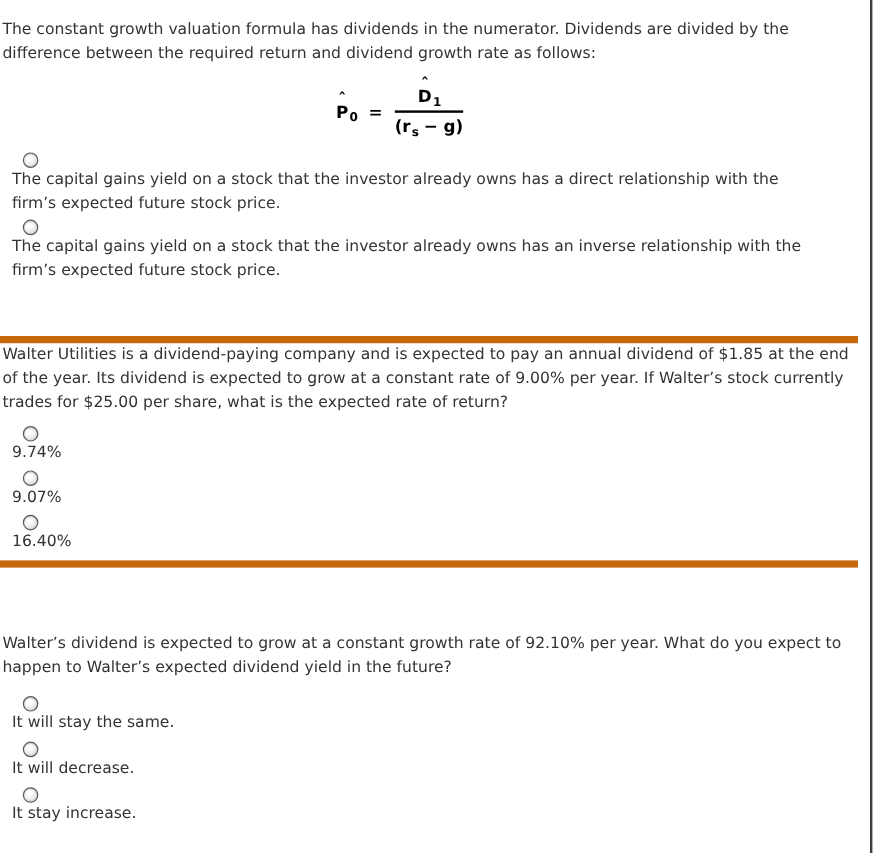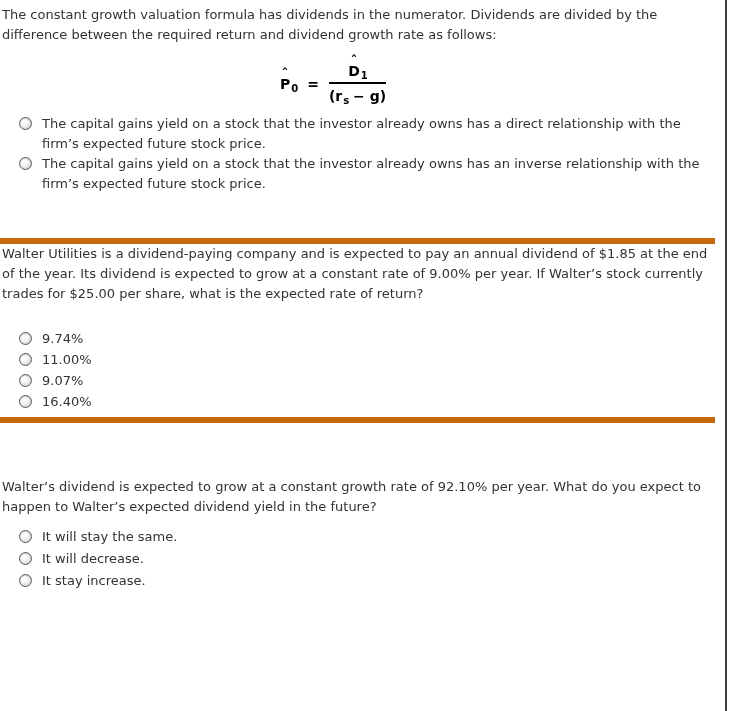--- a/index.html
+++ b/index.html
@@ -25,21 +25,21 @@
     top: 0;
     width: 2px;
     height: 711px;
     background: var(--rule, #3E3E3E);
   }
   .para {
     margin: 0 0 0 2px;
     width: 707px;
     line-height: 20px;
   }
-  .intro { padding-top: 5px; }
+  .intro { padding-top: 15px; }
   .q1 { margin-top: 28px; }
   .q2 { }
   .q3 { margin-top: 54px; }
 
   
   .formula-row {
     width: 666px;
     margin-top: 15px;
     display: flex;
     justify-content: center;
@@ -70,26 +70,27 @@
   .frac { display: inline-block; text-align: center; }
   .frac .num {
     display: block;
     padding: 3px 10px 3px;
     border-bottom: 2px solid #000;
   }
   .frac .den { display: block; padding-top: 4px; }
 
   
   .options-q1 { margin-top: 10px; }
-  .options-q2 { margin-top: 25px; }
+  .options-q2 { margin-top: 6px; }
   .options-q3 { margin-top: 10px; }
   .option {
     display: flex;
     align-items: flex-start;
     cursor: default;
+    flex-direction: column;
   }
   .options-q2 .option { margin-bottom: 1px; }
   .options-q3 .option { margin-bottom: 2px; }
   .radio {
     flex: 0 0 13px;
     width: 13px;
     height: 13px;
     margin: 3px 0 0 19px;
     border: 1px solid #5a5a5a;
     border-radius: 50%;
@@ -145,24 +146,20 @@
 
   <p class="para q2">Walter Utilities is a dividend-paying company and is expected to pay an annual dividend of $1.85 at the end of the year. Its dividend is expected to grow at a constant rate of 9.00% per year. If Walter’s stock currently trades for $25.00 per share, what is the expected rate of return?</p>
 
   <div class="options options-q2">
     <div class="option">
       <span class="radio"></span>
       <span class="opt-label">9.74%</span>
     </div>
     <div class="option">
       <span class="radio"></span>
-      <span class="opt-label">11.00%</span>
-    </div>
-    <div class="option">
-      <span class="radio"></span>
       <span class="opt-label">9.07%</span>
     </div>
     <div class="option">
       <span class="radio"></span>
       <span class="opt-label">16.40%</span>
     </div>
   </div>
 
   <div class="divider divider-2"></div>
 

